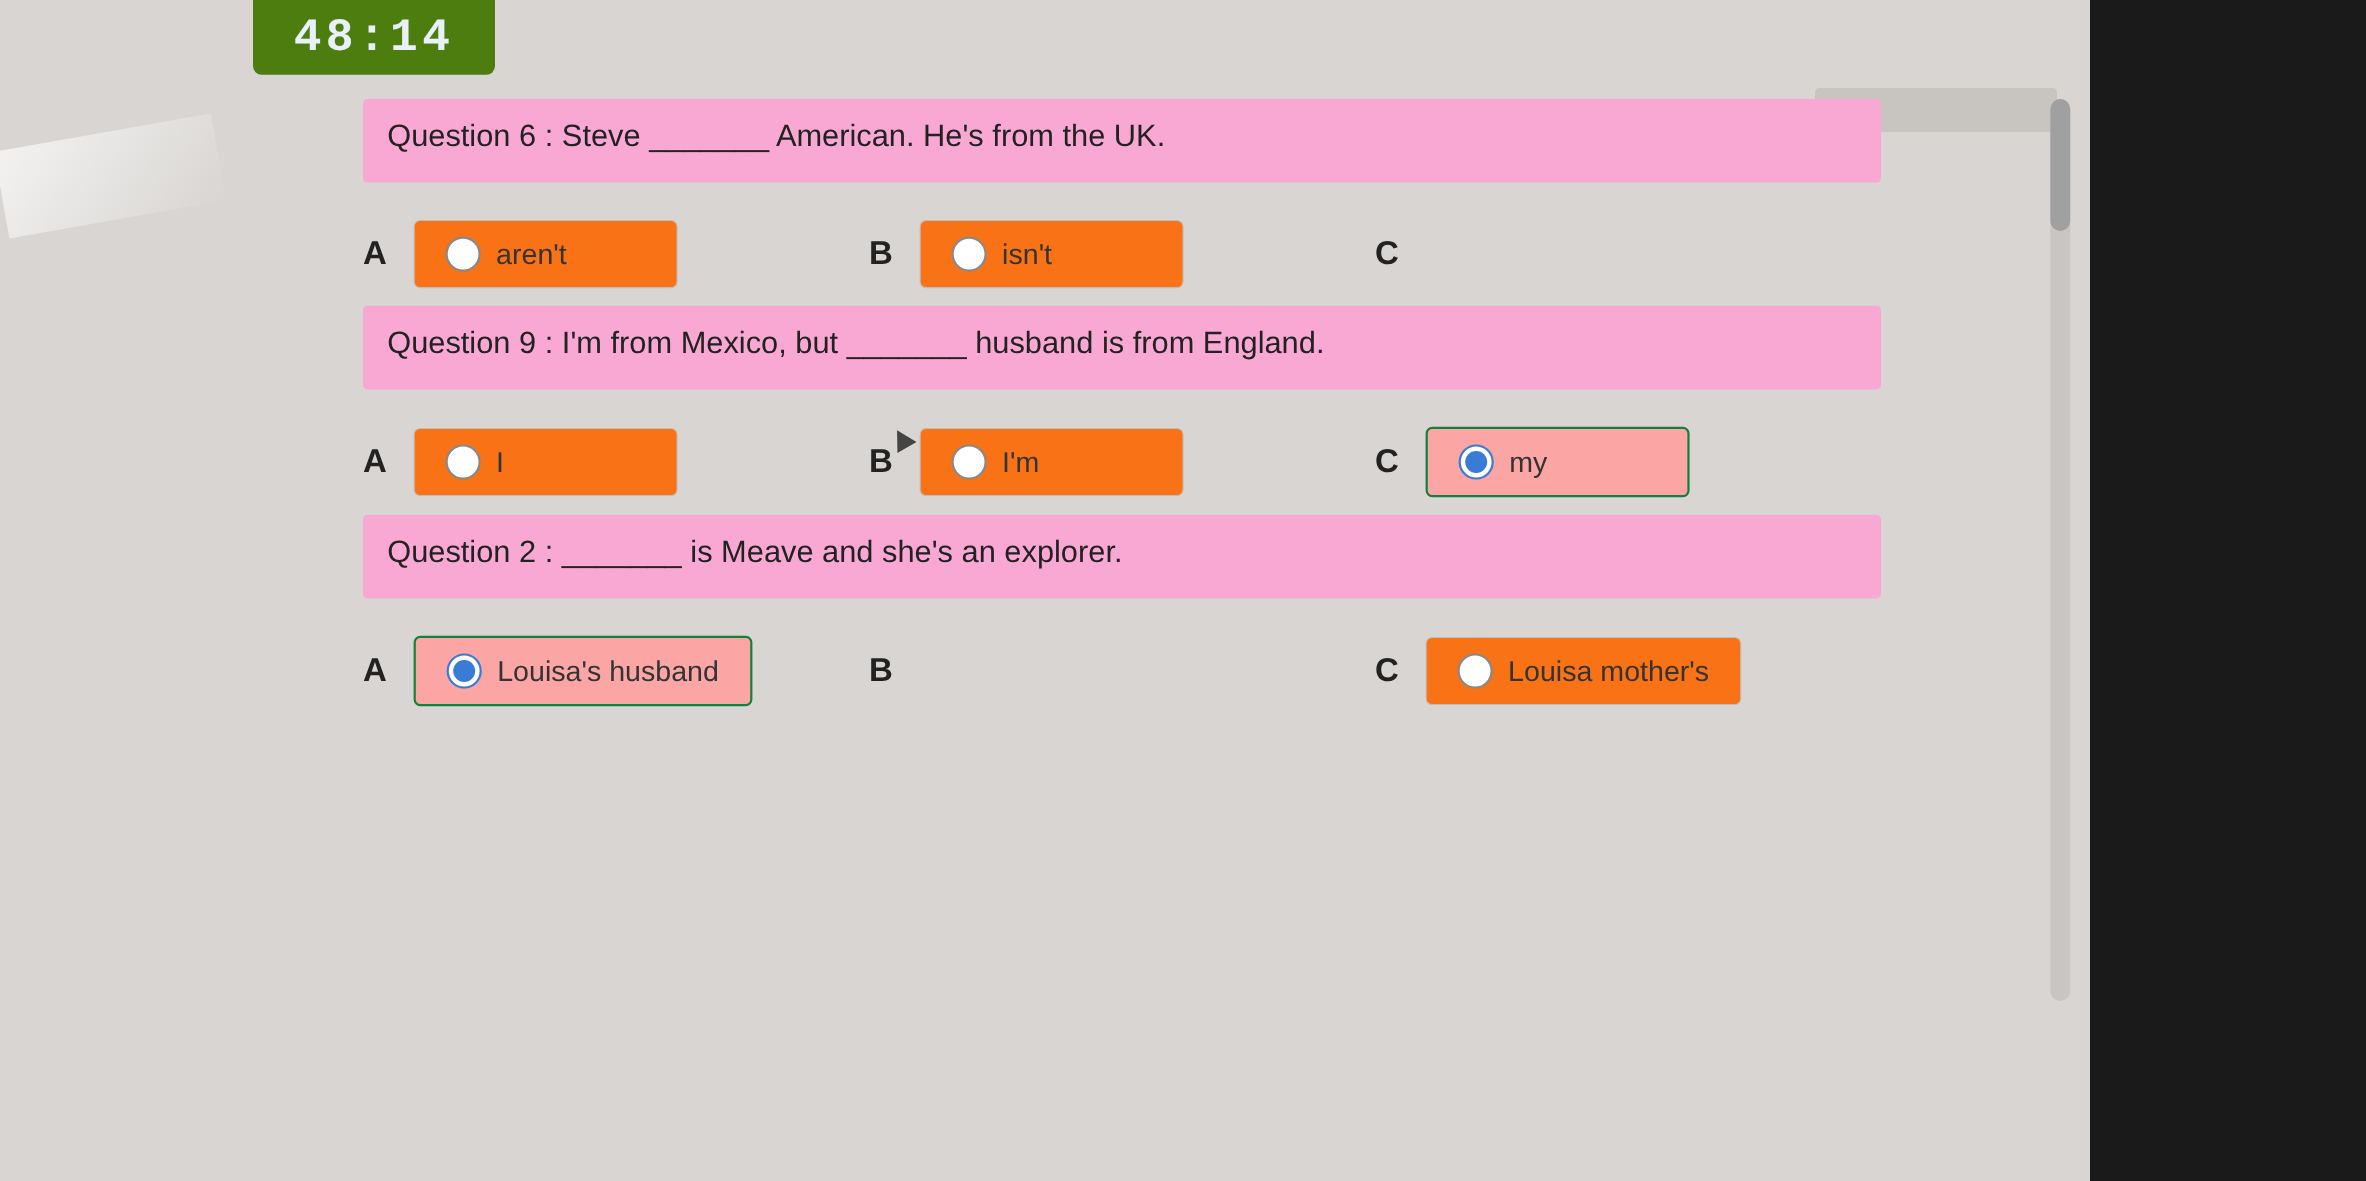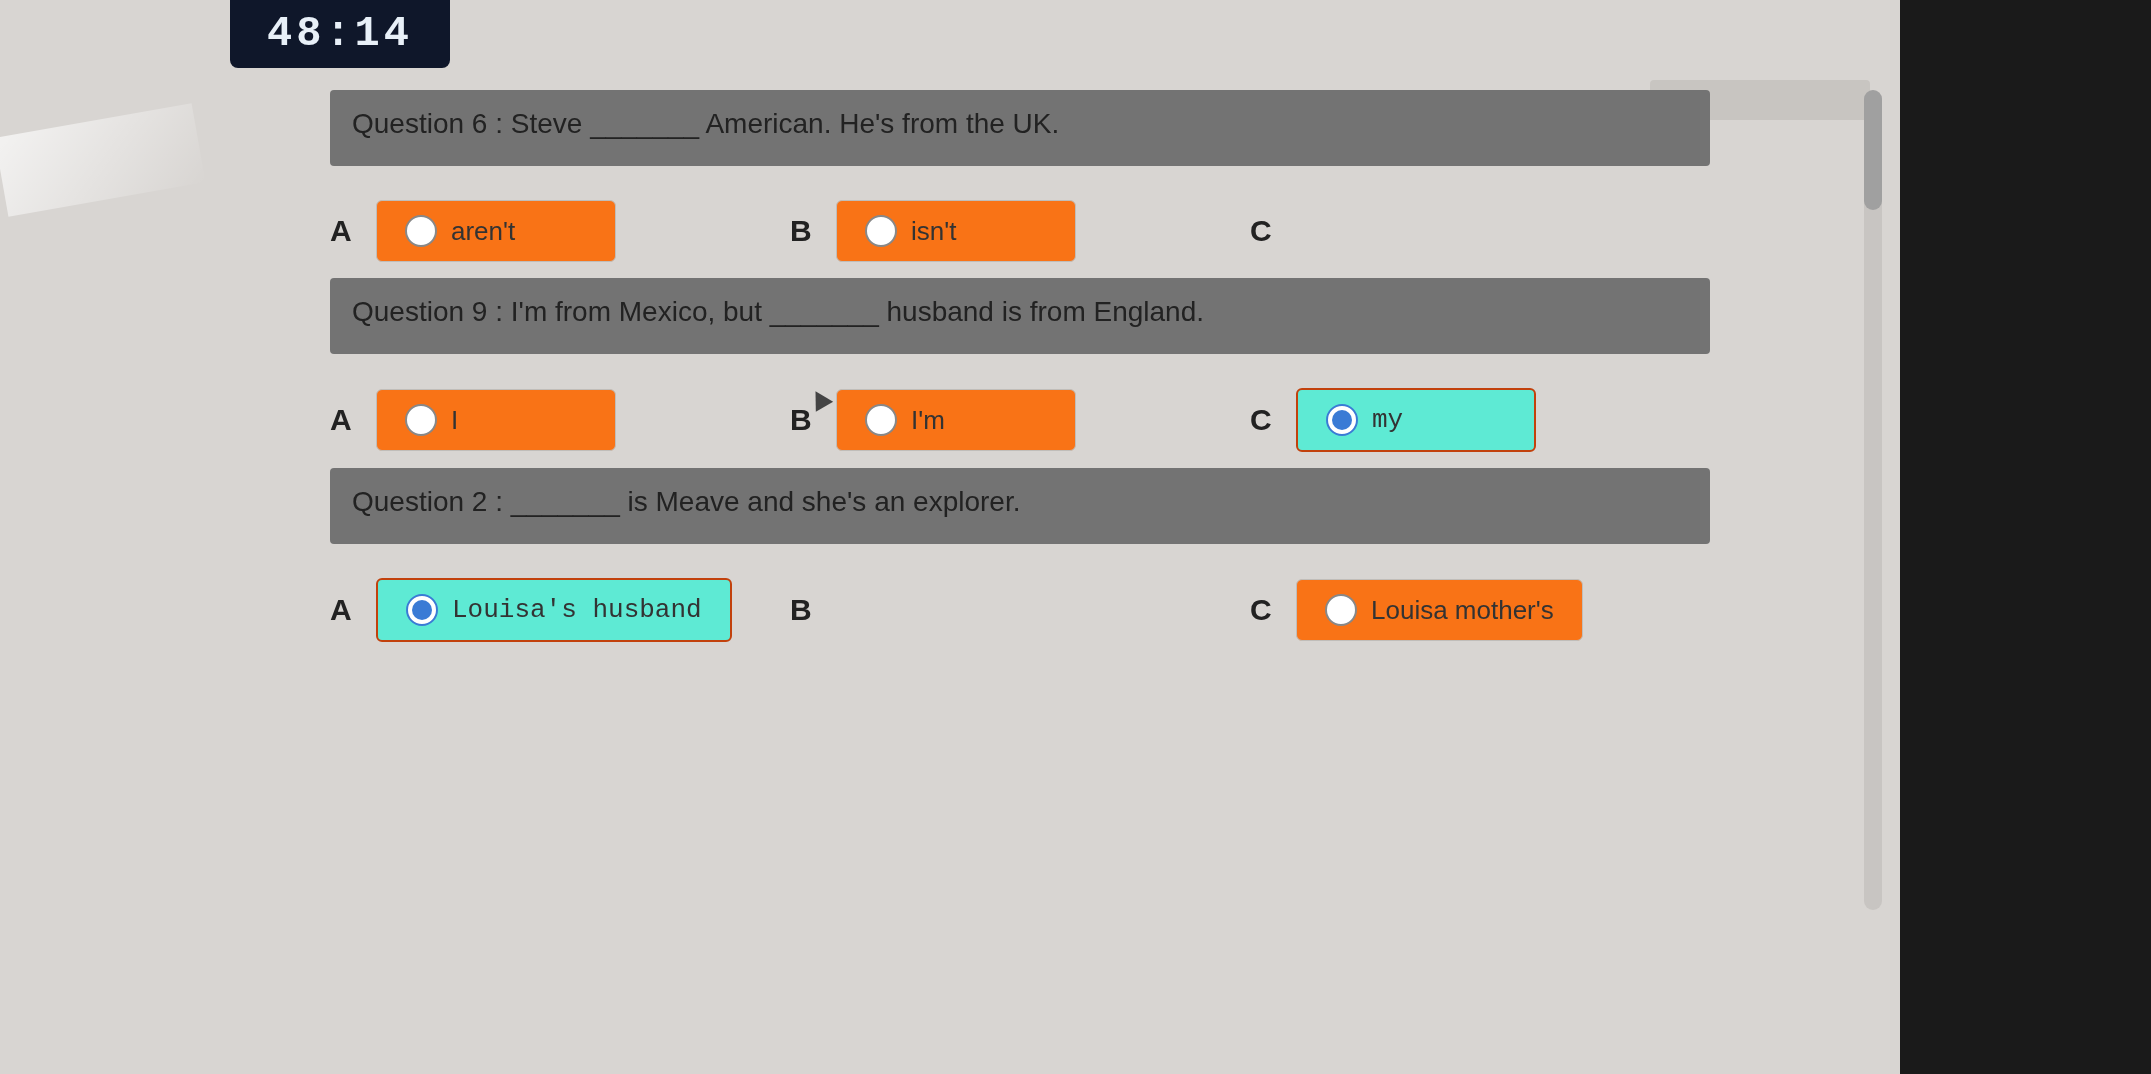--- a/index.html
+++ b/index.html
@@ -31,21 +31,21 @@
       background-color: #1a1a1a;
     }
 
     
     .timer-box {
       position: absolute;
       top: 0;
       left: 230px;
       width: 220px;
       height: 68px;
-      background-color: #0f172a;
+      background-color: #4d7c0f;
       display: flex;
       align-items: center;
       justify-content: center;
       border-radius: 0 0 8px 8px;
     }
 
     .timer-text {
       color: #e8f0f8;
       font-size: 42px;
       font-weight: bold;
@@ -67,21 +67,21 @@
     
     .content {
       position: absolute;
       top: 90px;
       left: 330px;
       width: 1380px;
     }
 
     
     .question-block {
-      background-color: #737373;
+      background-color: #f9a8d4;
       border-radius: 4px;
       margin-bottom: 12px;
       padding: 18px 22px 14px 22px;
     }
 
     .question-header {
       font-size: 28px;
       color: #222;
       font-weight: 500;
       margin-bottom: 0;
@@ -115,23 +115,22 @@
       align-items: center;
       gap: 14px;
       background-color: #f97316;
       border: 1px solid #c0bdb9;
       border-radius: 6px;
       padding: 14px 28px;
       min-width: 240px;
     }
 
     .option-box.selected {
-      border: 2px solid #c2410c;
-      background-color: #5eead4;
-      font-family: Liberation Mono, monospace;
+      border: 2px solid #15803d;
+      background-color: #fca5a5;
     }
 
     .radio-circle {
       width: 32px;
       height: 32px;
       border-radius: 50%;
       border: 2px solid #888;
       background-color: white;
       display: flex;
       align-items: center;

